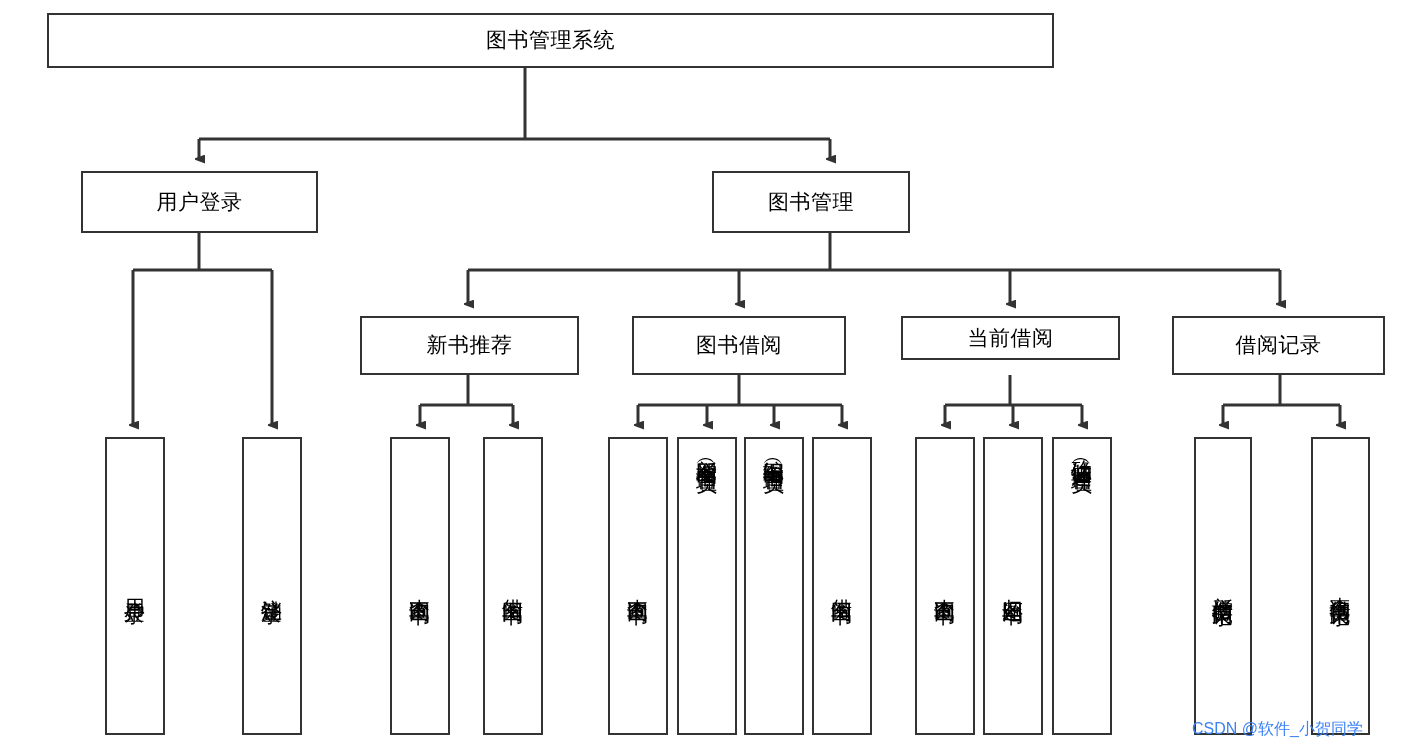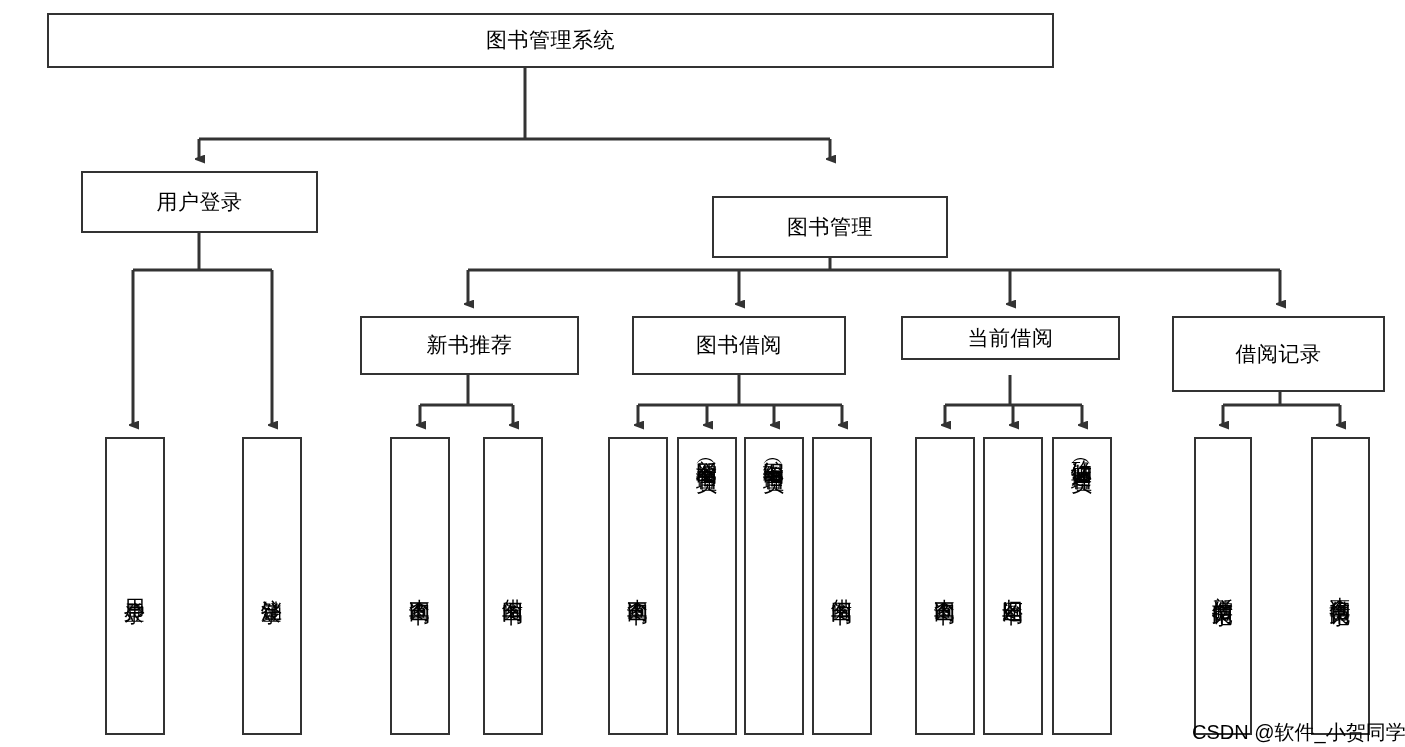--- a/index.html
+++ b/index.html
@@ -64,22 +64,22 @@
     line-height: 1.0;
     letter-spacing: 2px;
     white-space: nowrap;
   }
   
   .node.vert.toparea {
     align-items: flex-start;
   }
   .watermark {
     position: absolute;
-    font-size: 20px;
-    color: #000000;
+    font-size: 16px;
+    color: #3b82f6;
     white-space: nowrap;
     z-index: 3;
   }
 </style>
 </head>
 <body>
 
 <div id="canvas">
 
   <svg id="edges" viewBox="0 0 1405 747" xmlns="http://www.w3.org/2000/svg">
@@ -133,34 +133,34 @@
     </g>
   </svg>
 
   <div class="node horiz root" style="left:15px; top:13px; width:1007px; height:55px;margin-left:32px;">
     <span class="label">图书管理系统</span>
   </div>
 
   <div class="node horiz" style="left:81px; top:171px; width:237px; height:62px;">
     <span class="label">用户登录</span>
   </div>
-  <div class="node horiz" style="left:712px; top:171px; width:236px; height:62px;margin-top:25px;">
+  <div class="node horiz" style="left:712px; top:171px; width:198px; height:62px;">
     <span class="label">图书管理</span>
   </div>
 
   <div class="node horiz" style="left:632px; top:316px; width:214px; height:59px;">
     <span class="label">图书借阅</span>
   </div>
   <div class="node horiz" style="left:360px; top:316px; width:219px; height:59px;">
     <span class="label">新书推荐</span>
   </div>
   <div class="node horiz" style="left:901px; top:316px; width:219px; height:44px;">
     <span class="label">当前借阅</span>
   </div>
-  <div class="node horiz" style="left:1172px; top:316px; width:213px; height:76px;">
+  <div class="node horiz" style="left:1172px; top:316px; width:213px; height:59px;">
     <span class="label">借阅记录</span>
   </div>
 
   <div class="node vert" style="left:105px; top:437px; width:60px; height:298px;">
     <span class="label">用户登录</span>
   </div>
   <div class="node vert" style="left:242px; top:437px; width:60px; height:298px;">
     <span class="label">注销登录</span>
   </div>
 

